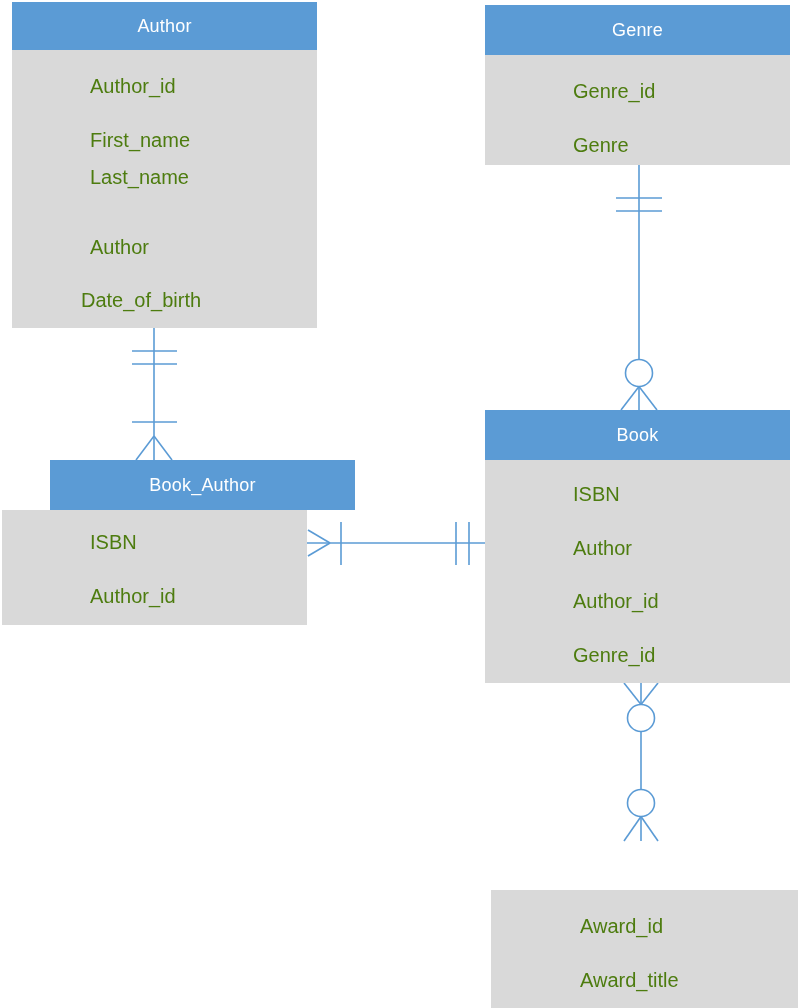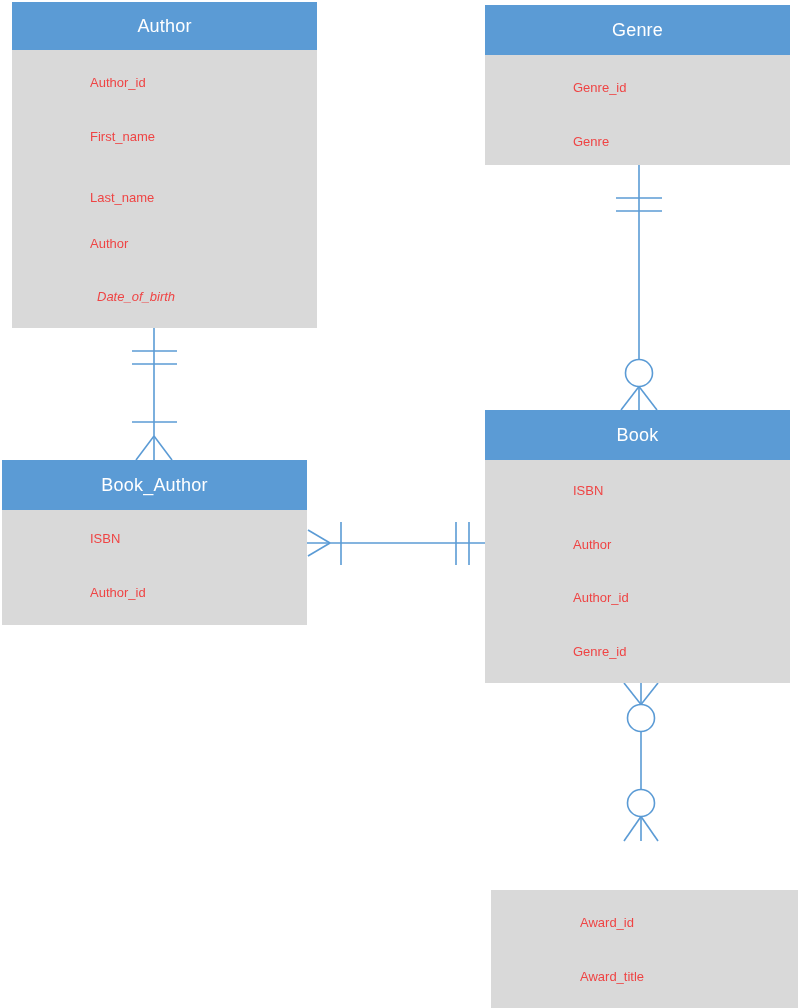--- a/index.html
+++ b/index.html
@@ -35,22 +35,22 @@
     letter-spacing: 0.2px;
   }
   .entity-body {
     position: absolute;
     left: 0;
     width: 100%;
     background: #D9D9D9;
   }
   .attr {
     position: absolute;
-    color: #ef4444;
-    font-size: 13px;
+    color: #4d7c0f;
+    font-size: 20px;
     white-space: nowrap;
     line-height: 1;
   }
   svg.links {
     position: absolute;
     left: 0;
     top: 0;
     width: 799px;
     height: 1008px;
     pointer-events: none;
@@ -119,33 +119,33 @@
       </div>
       <div class="entity" style="left: 485px; top: 5px; width: 305px; height: 160px;">
         <div class="entity-header" style="height: 50px;">Genre</div>
         <div class="entity-body" style="top: 50px; height: 110px;"></div>
       </div>
       <div class="entity" style="left: 485px; top: 410px; width: 305px; height: 273px; border-radius: 14px;">
         <div class="entity-header" style="height: 50px;">Book</div>
         <div class="entity-body" style="top: 50px; height: 223px;"></div>
       </div>
       <div class="entity" style="left: 2px; top: 460px; width: 305px; height: 165px;">
-        <div class="entity-header" style="height: 50px;">Book_Author</div>
+        <div class="entity-header" style="height: 50px; margin-left: 48px;">Book_Author</div>
         <div class="entity-body" style="top: 50px; height: 115px;"></div>
       </div>
       <div class="entity" style="left: 491px; top: 841px; width: 307px; height: 167px;">
         <div class="entity-body" style="top: 49px; height: 118px;"></div>
       </div>
     </div>
 
 <div class="attr" style="left: 90px; top: 76px;">Author_id</div>
     <div class="attr" style="left: 90px; top: 129.5px; text-align: center;">First_name</div>
-    <div class="attr" style="left: 90px; top: 191px;">Last_name</div>
+    <div class="attr" style="left: 90px; top: 167px;">Last_name</div>
     <div class="attr" style="left: 90px; top: 236.5px;">Author</div>
-    <div class="attr" style="left: 97px; top: 290px; font-style: italic;">Date_of_birth</div>
+    <div class="attr" style="left: 81px; top: 290px;">Date_of_birth</div>
     <div class="attr" style="left: 573px; top: 81px;">Genre_id</div>
     <div class="attr" style="left: 573px; top: 134.5px;">Genre</div>
     <div class="attr" style="left: 573px; top: 484px;">ISBN</div>
     <div class="attr" style="left: 573px; top: 537.5px;">Author</div>
     <div class="attr" style="left: 573px; top: 591px;">Author_id</div>
     <div class="attr" style="left: 573px; top: 644.5px;">Genre_id</div>
     <div class="attr" style="left: 90px; top: 532px;">ISBN</div>
     <div class="attr" style="left: 90px; top: 585.5px;">Author_id</div>
     <div class="attr" style="left: 580px; top: 916px; text-align: center;">Award_id</div>
     <div class="attr" style="left: 580px; top: 969.5px;">Award_title</div>

